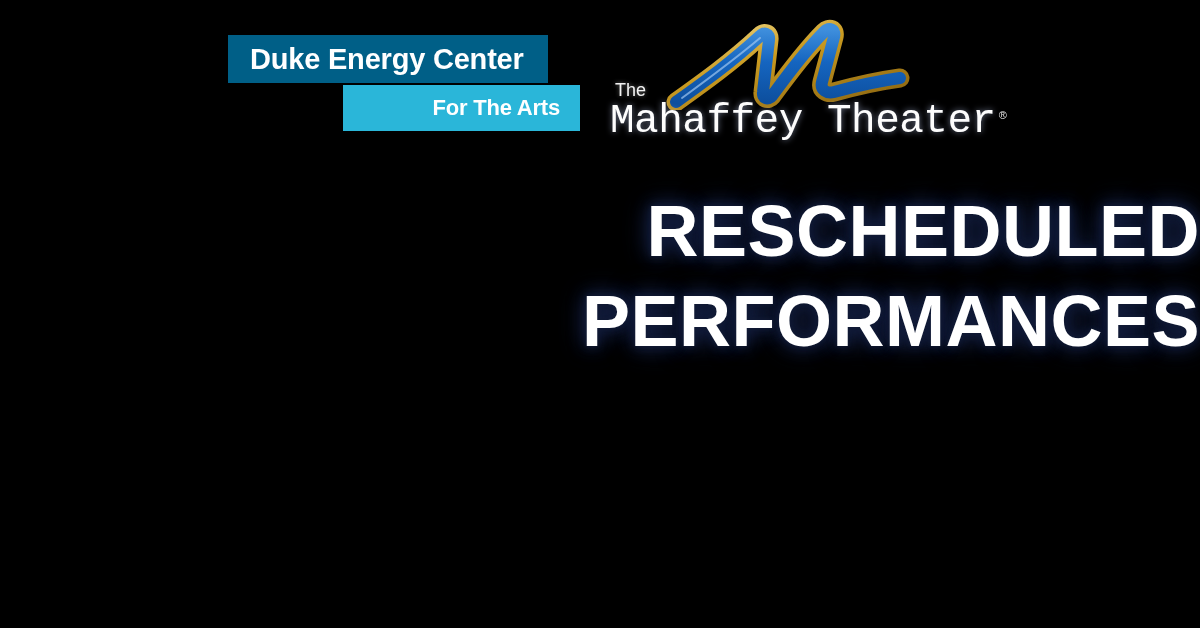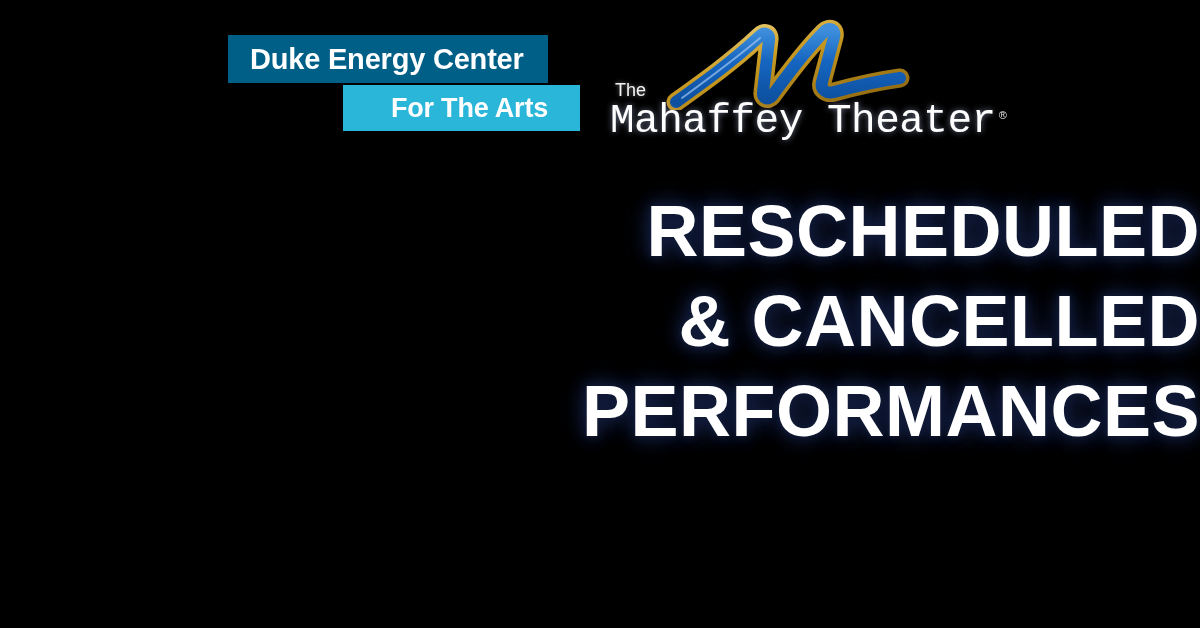--- a/index.html
+++ b/index.html
@@ -48,22 +48,22 @@
     background: #005f87;
     padding-left: 22px;
     font-size: 29px;
   }
   .dec-bar-bottom {
     left: 115px;
     top: 50px;
     width: 237px;
     height: 46px;
     background: #2ab6d9;
-    padding-right: 32px;
-    font-size: 27px;
+    padding-right: 20px;
+    font-size: 22px;
     justify-content: flex-end;
   }
 
   
   .mahaffey-logo {
     position: absolute;
     left: 606px;
     top: 18px;
     width: 320px;
     height: 122px;
@@ -178,17 +178,16 @@
     <div class="mahaffey-the">The</div>
 
     <div class="mahaffey-name-row">
       <span class="mahaffey-name">Mahaffey Theater</span>
       <span class="mahaffey-reg">®</span>
     </div>
   </div>
 
   <div class="headline">
     <span class="headline-line">RESCHEDULED</span>
-    <span class="headline-line">&amp; CANCELLED</span>
     <span class="headline-line">PERFORMANCES</span>
   </div>
 
 </div>
 
 </body></html>

